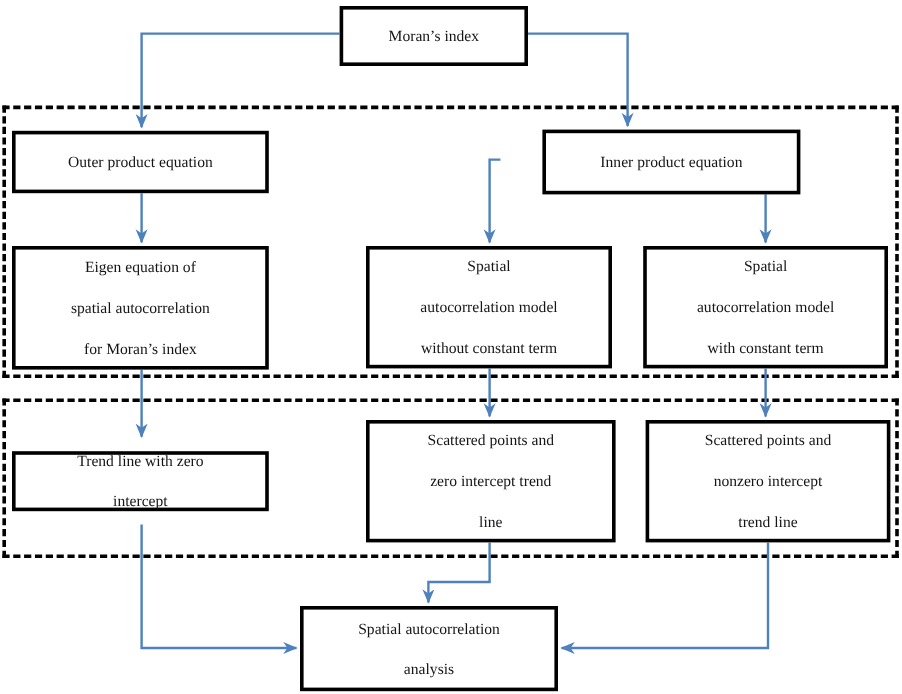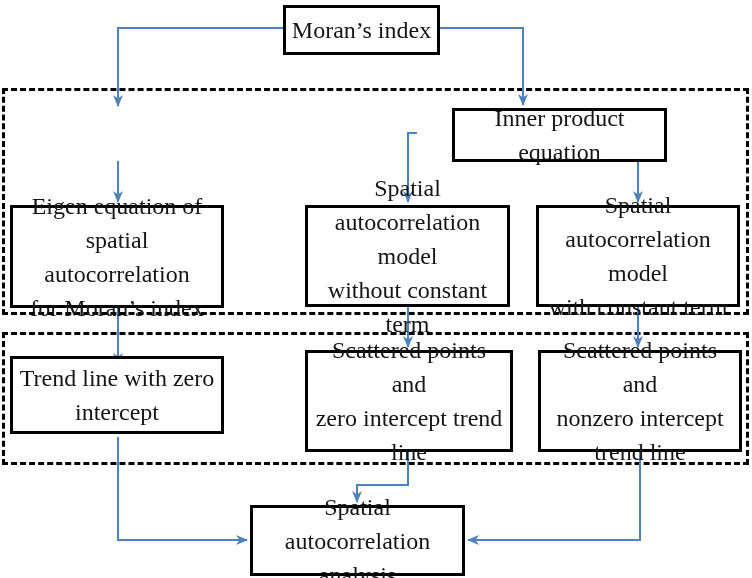--- a/index.html
+++ b/index.html
@@ -24,21 +24,21 @@
     background:#fff;
     border:3px solid #000;
     display:flex;
     align-items:center;
     justify-content:center;
     text-align:center;
     z-index:2;
     box-sizing:border-box;
   }
   .node .label{
-    font-size:24px;
+    font-size:13px;
     line-height:34px;
     color:#151515;
     white-space:pre-line;
     padding:0 4px;
   }
 </style>
 </head>
 <body>
 
 <div id="canvas">
@@ -64,20 +64,23 @@
       <path d="M118,437 L118,540 L247,540" marker-end="url(#ah)" stroke="#4f81bd"></path>
       <path d="M408,452 L408,485 L357,485 L357,502" marker-end="url(#ah)" stroke="#4f81bd"></path>
       <path d="M640,452 L640,540 L468,540" marker-end="url(#ah)" stroke="#4f81bd"></path>
     </g>
   </svg>
 
   <div class="node" style="left:283px;top:5px;width:157px;height:50px;">
     <span class="label">Moran’s index</span>
   </div>
 
+  <div class="node" style="left:10px;top:109px;width:214px;height:52px;">
+    <span class="label">Outer product equation</span>
+  </div>
 
   <div class="node" style="left:417px;top:108px;width:215px;height:54px;margin-left:35px;">
     <span class="label">Inner product equation</span>
   </div>
 
   <div class="node" style="left:10px;top:205px;width:214px;height:103px;">
     <span class="label">Eigen equation of
 spatial autocorrelation
 for Moran’s index</span>
   </div>
@@ -87,21 +90,21 @@
 autocorrelation model
 without constant term</span>
   </div>
 
   <div class="node" style="left:536px;top:205px;width:204px;height:102px;">
     <span class="label">Spatial
 autocorrelation model
 with constant term</span>
   </div>
 
-  <div class="node" style="left:10px;top:356px;width:214px;height:78px;">
+  <div class="node" style="left:10px;top:376px;width:214px;height:50px;">
     <span class="label">Trend line with zero
 intercept</span>
   </div>
 
   <div class="node" style="left:305px;top:350px;width:208px;height:102px;">
     <span class="label">Scattered points and
 zero intercept trend
 line</span>
   </div>
 

